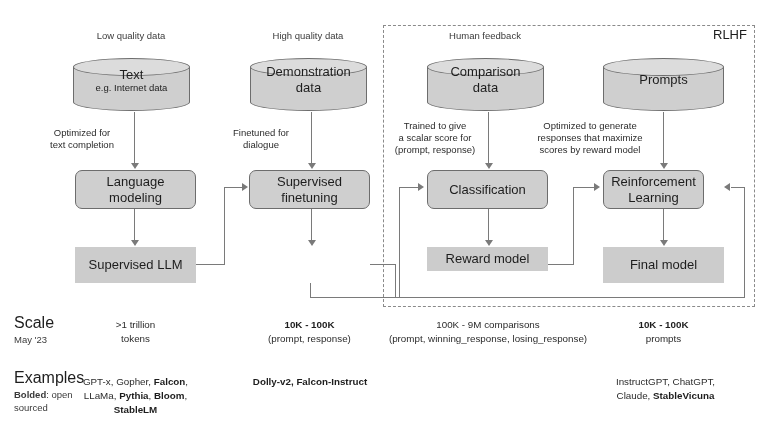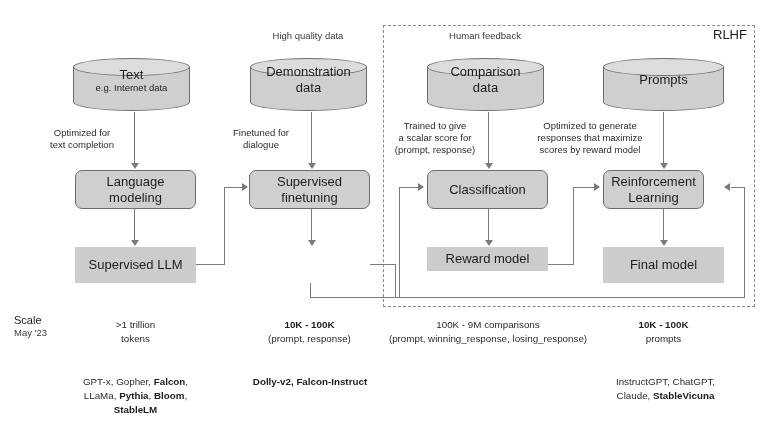--- a/index.html
+++ b/index.html
@@ -62,34 +62,35 @@
   .arrow-d{position:absolute;width:0;height:0;border-left:4.2px solid transparent;border-right:4.2px solid transparent;border-top:6.5px solid #7a7a7a;}
   .arrow-r{position:absolute;width:0;height:0;border-top:4.2px solid transparent;border-bottom:4.2px solid transparent;border-left:6.5px solid #7a7a7a;}
   .arrow-l{position:absolute;width:0;height:0;border-top:4.2px solid transparent;border-bottom:4.2px solid transparent;border-right:6.5px solid #7a7a7a;}
 
   
   #rlhf-box{position:absolute;border:1.3px dashed #8a8a8a;box-sizing:border-box;}
   #rlhf-label{position:absolute;font-size:13px;color:#1d1d1d;text-align:right;}
 
   
   .rowlabel{position:absolute;text-align:left;}
-  .rowlabel .big{font-size:11px;color:#1d1d1d;line-height:1.3;}
+  .rowlabel .big{font-size:16px;color:#1d1d1d;line-height:1.3;}
   .rowlabel .sub{font-size:9.5px;color:#3a3a3a;line-height:1.35;}
   .cell{position:absolute;text-align:center;font-size:9.8px;color:#2b2b2b;line-height:1.45;}
   .cell b{font-weight:bold;color:#1d1d1d;}
   .nowrapcell{white-space:nowrap;}
 </style>
 </head>
 <body>
 
 <div id="stage">
 
   <div id="rlhf-box" style="left:383px;top:25px;width:372px;height:282px;"></div>
   <div id="rlhf-label" style="left:713px;top:27px;">RLHF</div>
 
+  <div class="txt cap" style="left:66px;top:30px;width:130px;">Low quality data</div>
 
   <div class="cyl" style="left:73px;top:58px;width:117px;height:44px;">
     <div class="bot"></div>
     <div class="body"></div>
     <div class="top"></div>
     <div class="cyl-label">
       <span class="t1">Text</span>
       <span class="t2">e.g. Internet data</span>
     </div>
   </div>
@@ -221,20 +222,24 @@
   <div class="cell nowrapcell" style="left:378px;top:318px;width:220px;">
     <div>100K - 9M comparisons</div>
     <div>(prompt, winning_response, losing_response)</div>
   </div>
 
   <div class="cell" style="left:602px;top:318px;width:123px;">
     <div style="font-weight:bold;color:#1d1d1d;">10K - 100K</div>
     <div>prompts</div>
   </div>
 
+  <div class="rowlabel" style="left:14px;top:368px;width:110px;">
+    <div class="big">Examples</div>
+    <div class="sub"><b>Bolded</b>: open<br>sourced</div>
+  </div>
 
   <div class="cell" style="left:74px;top:375px;width:123px;">GPT-x, Gopher, <b>Falcon</b>,<br>LLaMa, <b>Pythia</b>, <b>Bloom</b>,<br><b>StableLM</b></div>
 
   <div class="cell nowrapcell" style="left:222px;top:375px;width:176px;"><b>Dolly-v2, Falcon-Instruct</b></div>
 
   <div class="cell" style="left:427px;top:375px;width:123px;"></div>
 
   <div class="cell" style="left:598px;top:375px;width:135px;">InstructGPT, ChatGPT,<br>Claude, <b>StableVicuna</b></div>
 
 </div>

